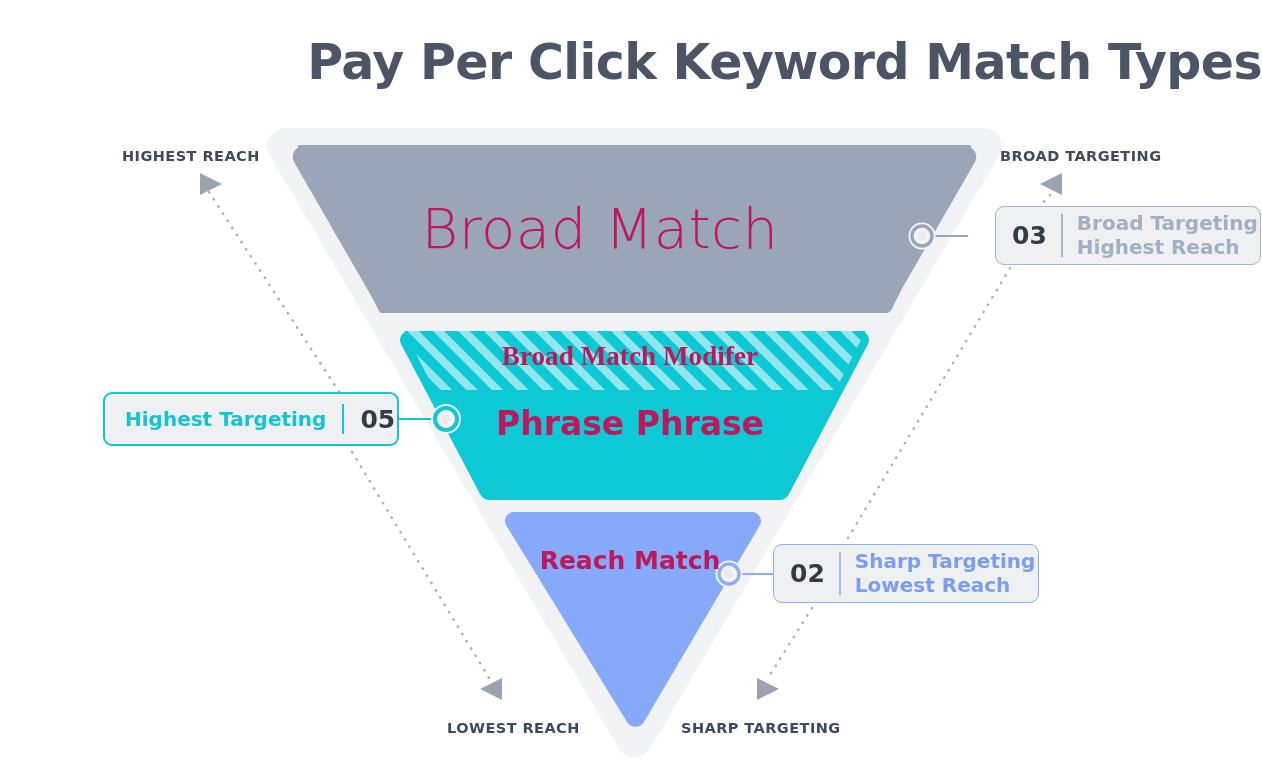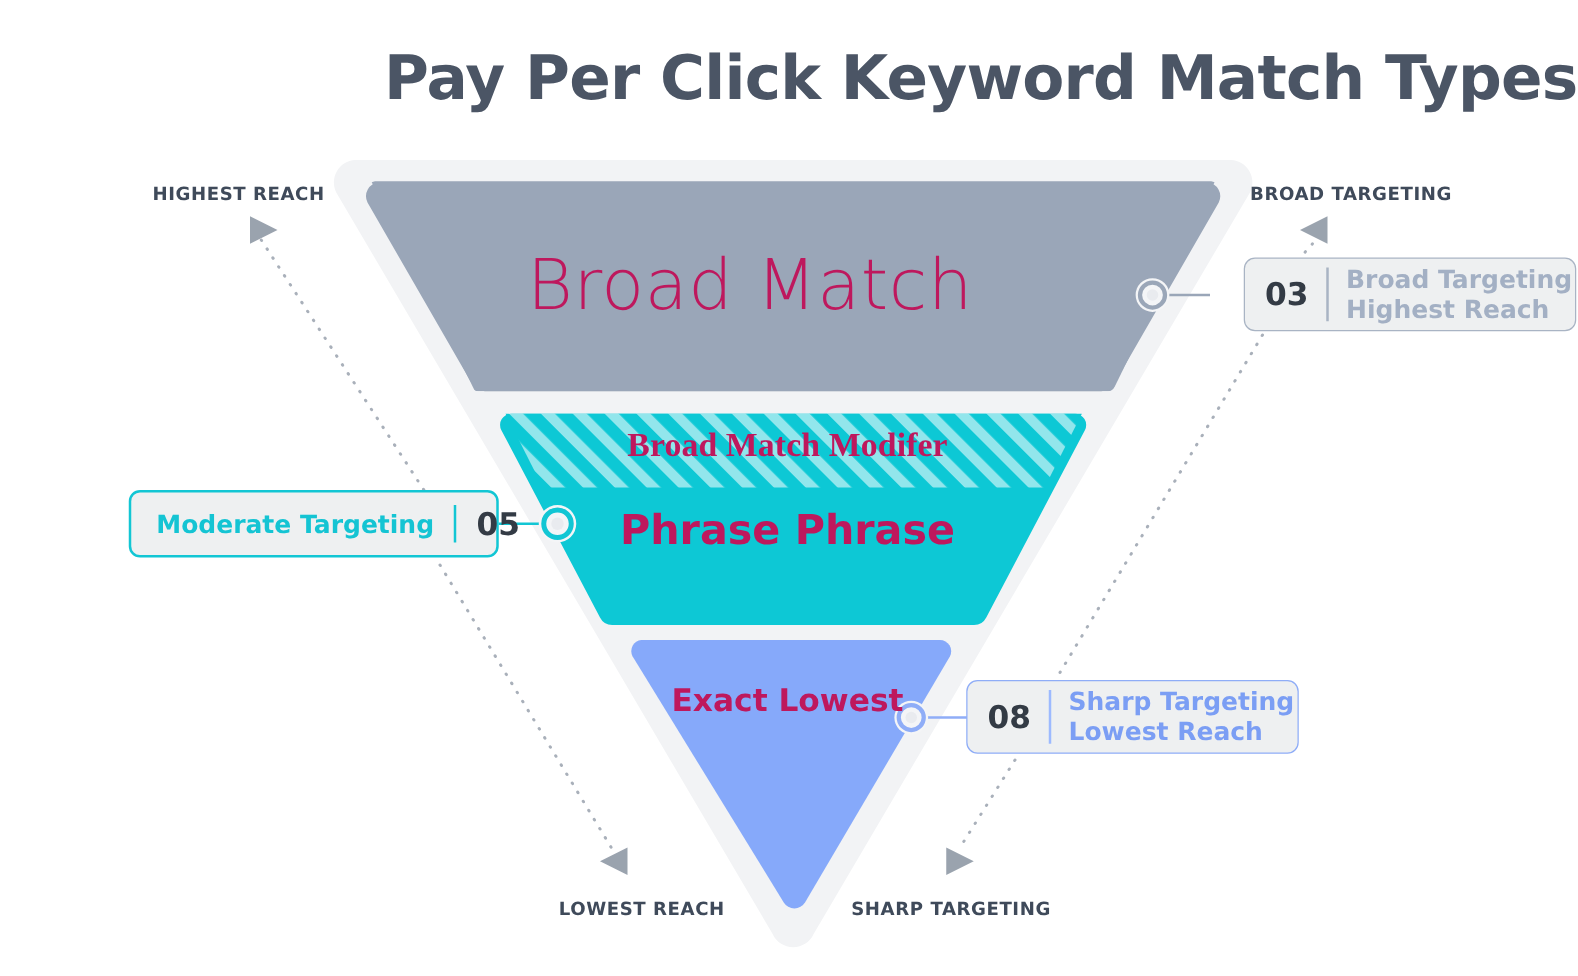--- a/index.html
+++ b/index.html
@@ -296,44 +296,44 @@
       <circle cx="729" cy="574" r="4.6" fill="#e9ebef"></circle>
     </g>
   </svg>
 
   <div class="seg-label seg-broad">Broad Match</div>
 
   <div class="seg-label seg-bmm">Broad Match Modifer</div>
 
   <div class="seg-label seg-phrase">Phrase Phrase</div>
 
-  <div class="seg-label seg-exact">Exact Lowest</div>
+  <div class="seg-label seg-exact">Reach Match</div>
 
   <div class="corner-cap cap-highest">HIGHEST REACH</div>
   <div class="corner-cap cap-broadtgt">BROAD TARGETING</div>
   <div class="corner-cap cap-lowest">LOWEST REACH</div>
   <div class="corner-cap cap-sharp">SHARP TARGETING</div>
 
   <div class="callout callout-03">
     <span class="num">03</span>
     <span class="divider"></span>
     <span class="ctext">
       <span>Broad Targeting</span><br>
       <span>Highest Reach</span>
     </span>
   </div>
 
   <div class="callout callout-02">
-    <span class="ctext-cy">Moderate Targeting</span>
+    <span class="ctext-cy">Highest Targeting</span>
     <span class="divider"></span>
     <span class="num">05</span>
   </div>
 
   <div class="callout callout-01">
-    <span class="num">08</span>
+    <span class="num">02</span>
     <span class="divider"></span>
     <span class="ctext">
       <span>Sharp Targeting</span><br>
       <span>Lowest Reach</span>
     </span>
   </div>
 
 </div>
 
 </body></html>

